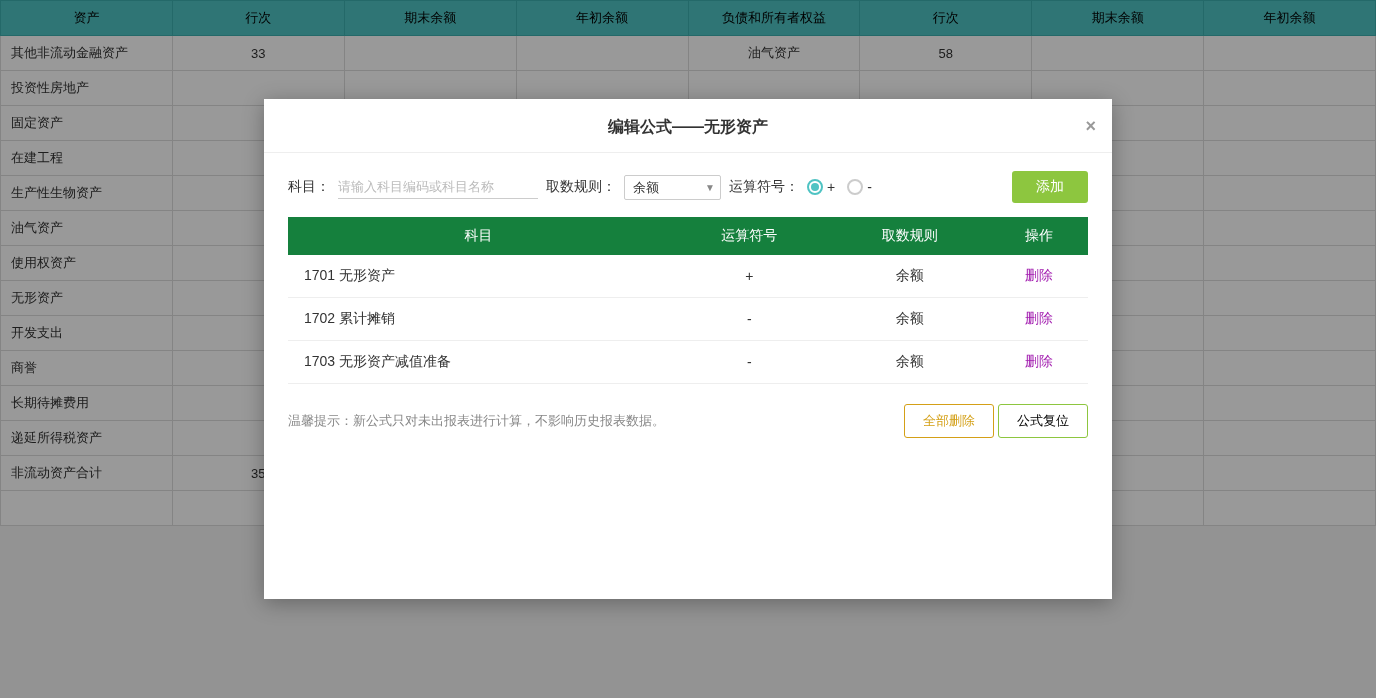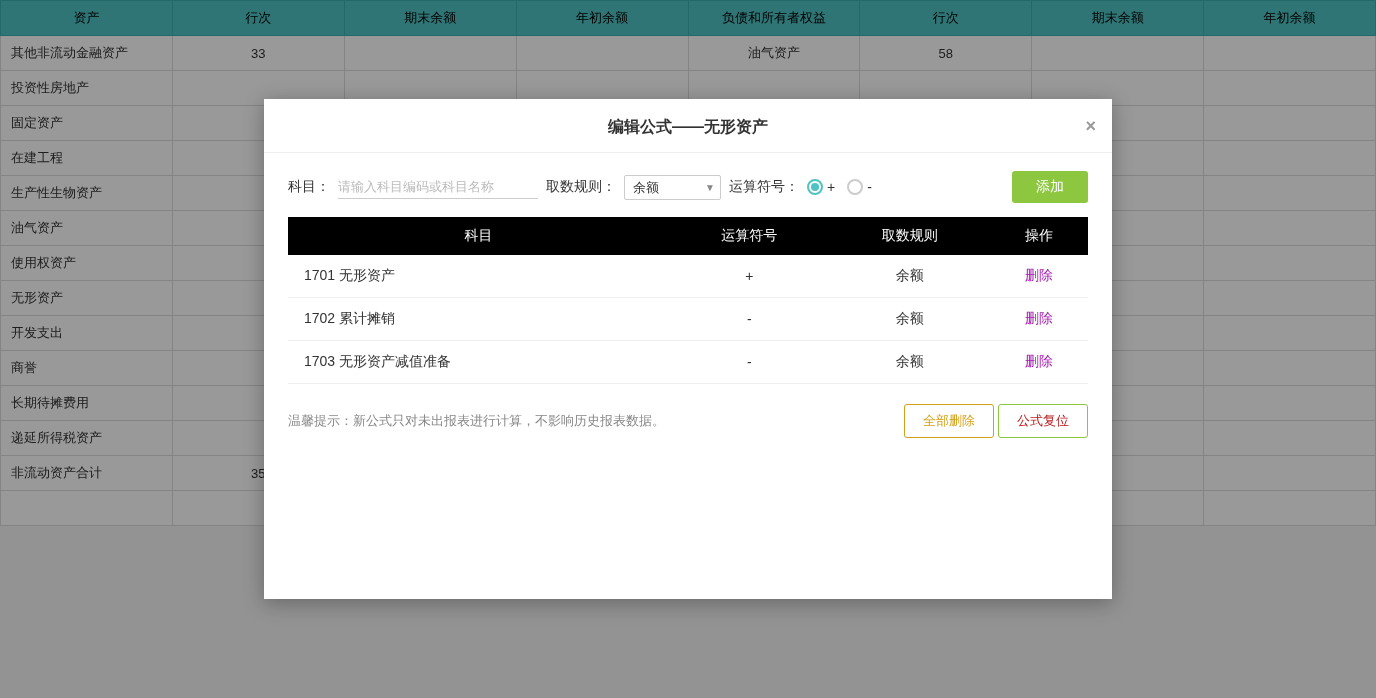--- a/index.html
+++ b/index.html
@@ -205,21 +205,21 @@
     .inner-table-wrapper {
       margin: 0 24px;
     }
 
     .inner-table {
       width: 100%;
       border-collapse: collapse;
     }
 
     .inner-table thead tr th {
-      background: #000000;
+      background: #15803d;
       color: #fff;
       text-align: center;
       padding: 10px 8px;
       font-weight: normal;
       font-size: 14px;
     }
 
     .inner-table tbody tr td {
       text-align: center;
       padding: 12px 8px;
@@ -262,21 +262,21 @@
       border: 1px solid #d4a017;
       color: #d4a017;
       border-radius: 3px;
       padding: 7px 18px;
       font-size: 13px;
       cursor: pointer;
     }
 
     .btn-outline.green {
       border-color: #8dc63f;
-      color: #b91c1c;
+      color: #000000;
       text-align: right;
     }
   </style>
 </head>
 <body>
 
 <div class="bg-table-wrapper">
   <table class="bg-table">
     <thead>
       <tr>

